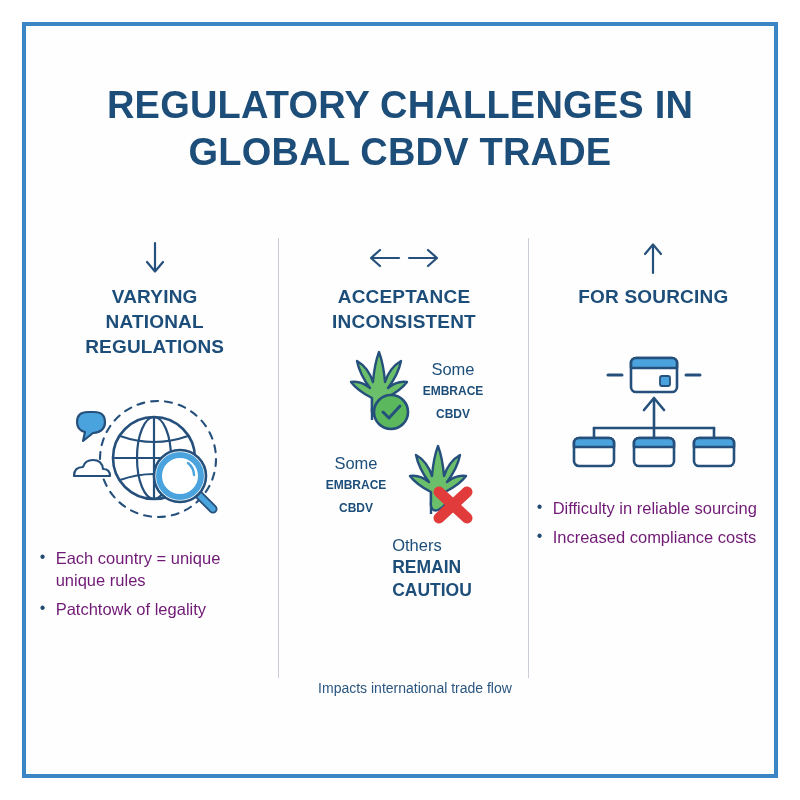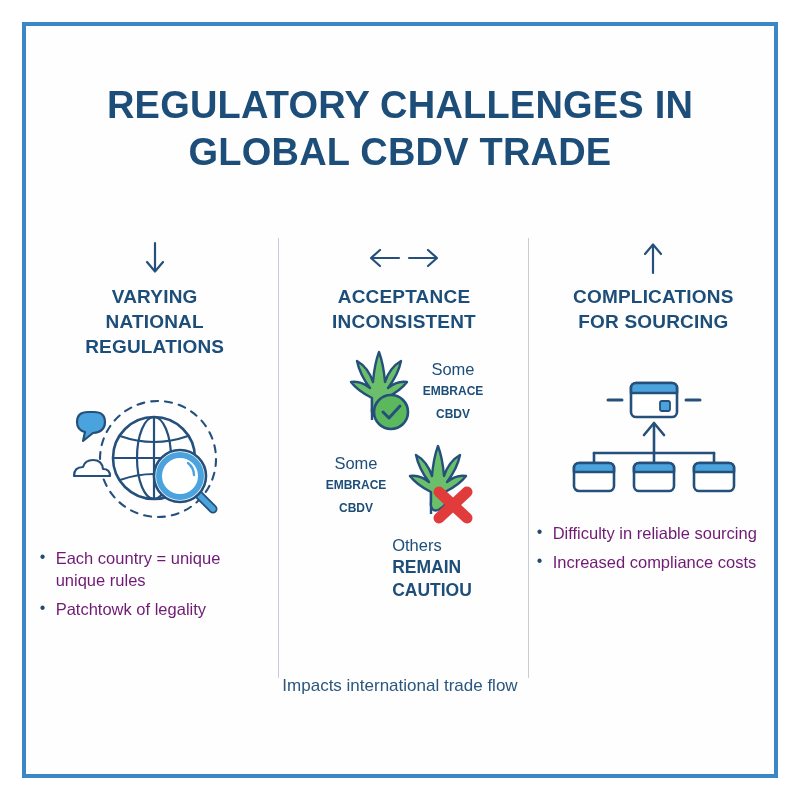--- a/index.html
+++ b/index.html
@@ -162,26 +162,26 @@
     font-weight: bold;
     font-size: 17.5px;
     line-height: 23px;
   }
   .leaf-wrap { position: relative; width: 88px; height: 88px; flex: none; }
   .label-left { margin-right: 4px; }
   .label-right { margin-left: 4px; }
   
   .footer {
     position: absolute;
-    left: 0;
+    left: 15px;
     bottom: 78px;
     width: 100%;
     text-align: center;
     color: #2a567f;
-    font-size: 17px;
+    font-size: 14px;
   }
   svg { display: block; overflow: visible; }
 </style>
 </head>
 <body>
 
 <div id="infographic">
   <div class="frame">
 
     <div class="title">
@@ -297,21 +297,20 @@
       </div>
 
       <div class="col col-right">
         <div class="col-arrow">
           <svg width="28" height="34" viewBox="0 0 28 34" aria-hidden="true">
             <path d="M14 32 L14 5" stroke="#26507c" stroke-width="2.2" fill="none" stroke-linecap="round"></path>
             <path d="M6 13 L14 3.5 L22 13" stroke="#26507c" stroke-width="2.2" fill="none" stroke-linecap="round" stroke-linejoin="round"></path>
           </svg>
         </div>
         <div class="col-heading">
-          <span class="line">COMPLICATIONS</span>
           <span class="line">FOR SOURCING</span>
         </div>
         <div class="col-art">
           <svg width="162" height="120" viewBox="0 0 162 120" aria-hidden="true">
 
             <g>
               <rect x="59" y="8" width="46" height="34" rx="5" fill="#ffffff" stroke="#26507c" stroke-width="2.6"></rect>
               <path d="M64 8 h36 a5 5 0 0 1 5 5 v5 h-46 v-5 a5 5 0 0 1 5 -5 z" fill="#4aa3dc" stroke="#26507c" stroke-width="2.6" stroke-linejoin="round"></path>
               <rect x="88" y="26" width="10" height="10" rx="2" fill="#4aa3dc" stroke="#26507c" stroke-width="1.8"></rect>
             </g>

